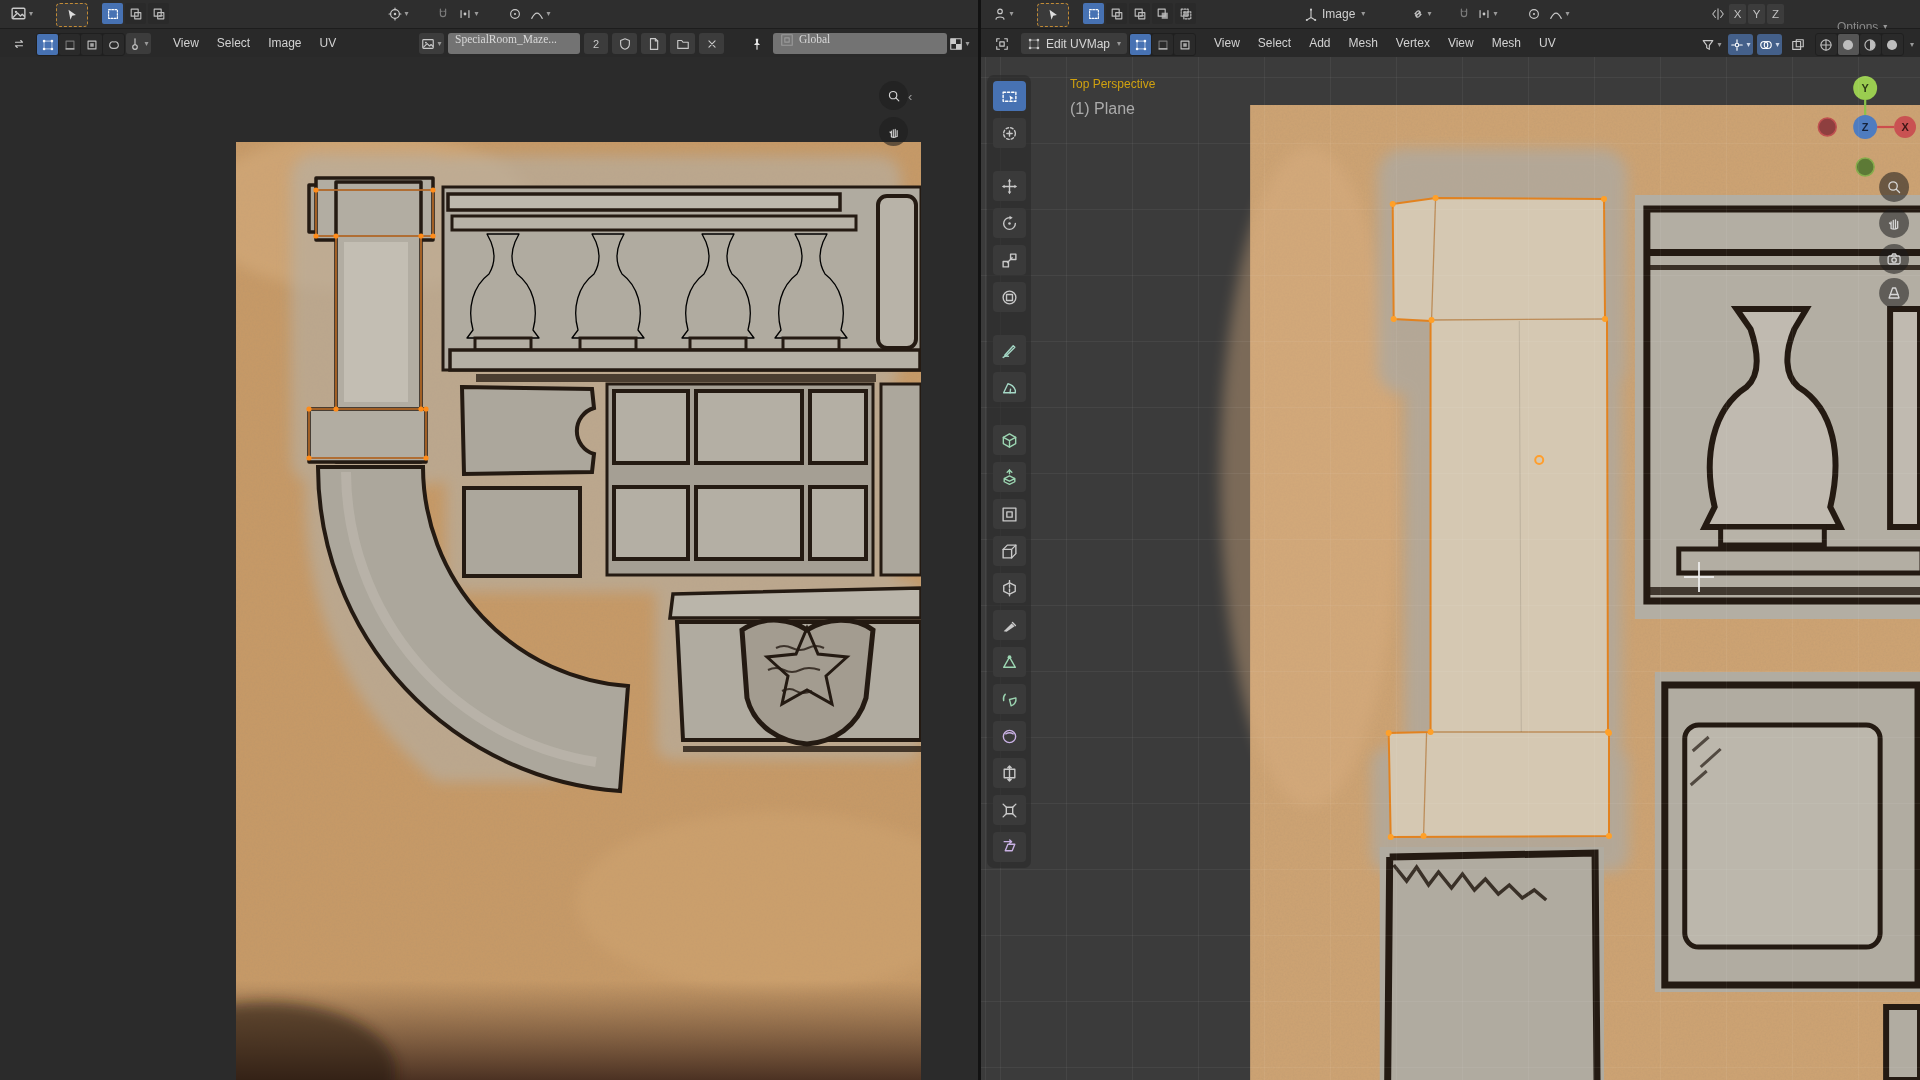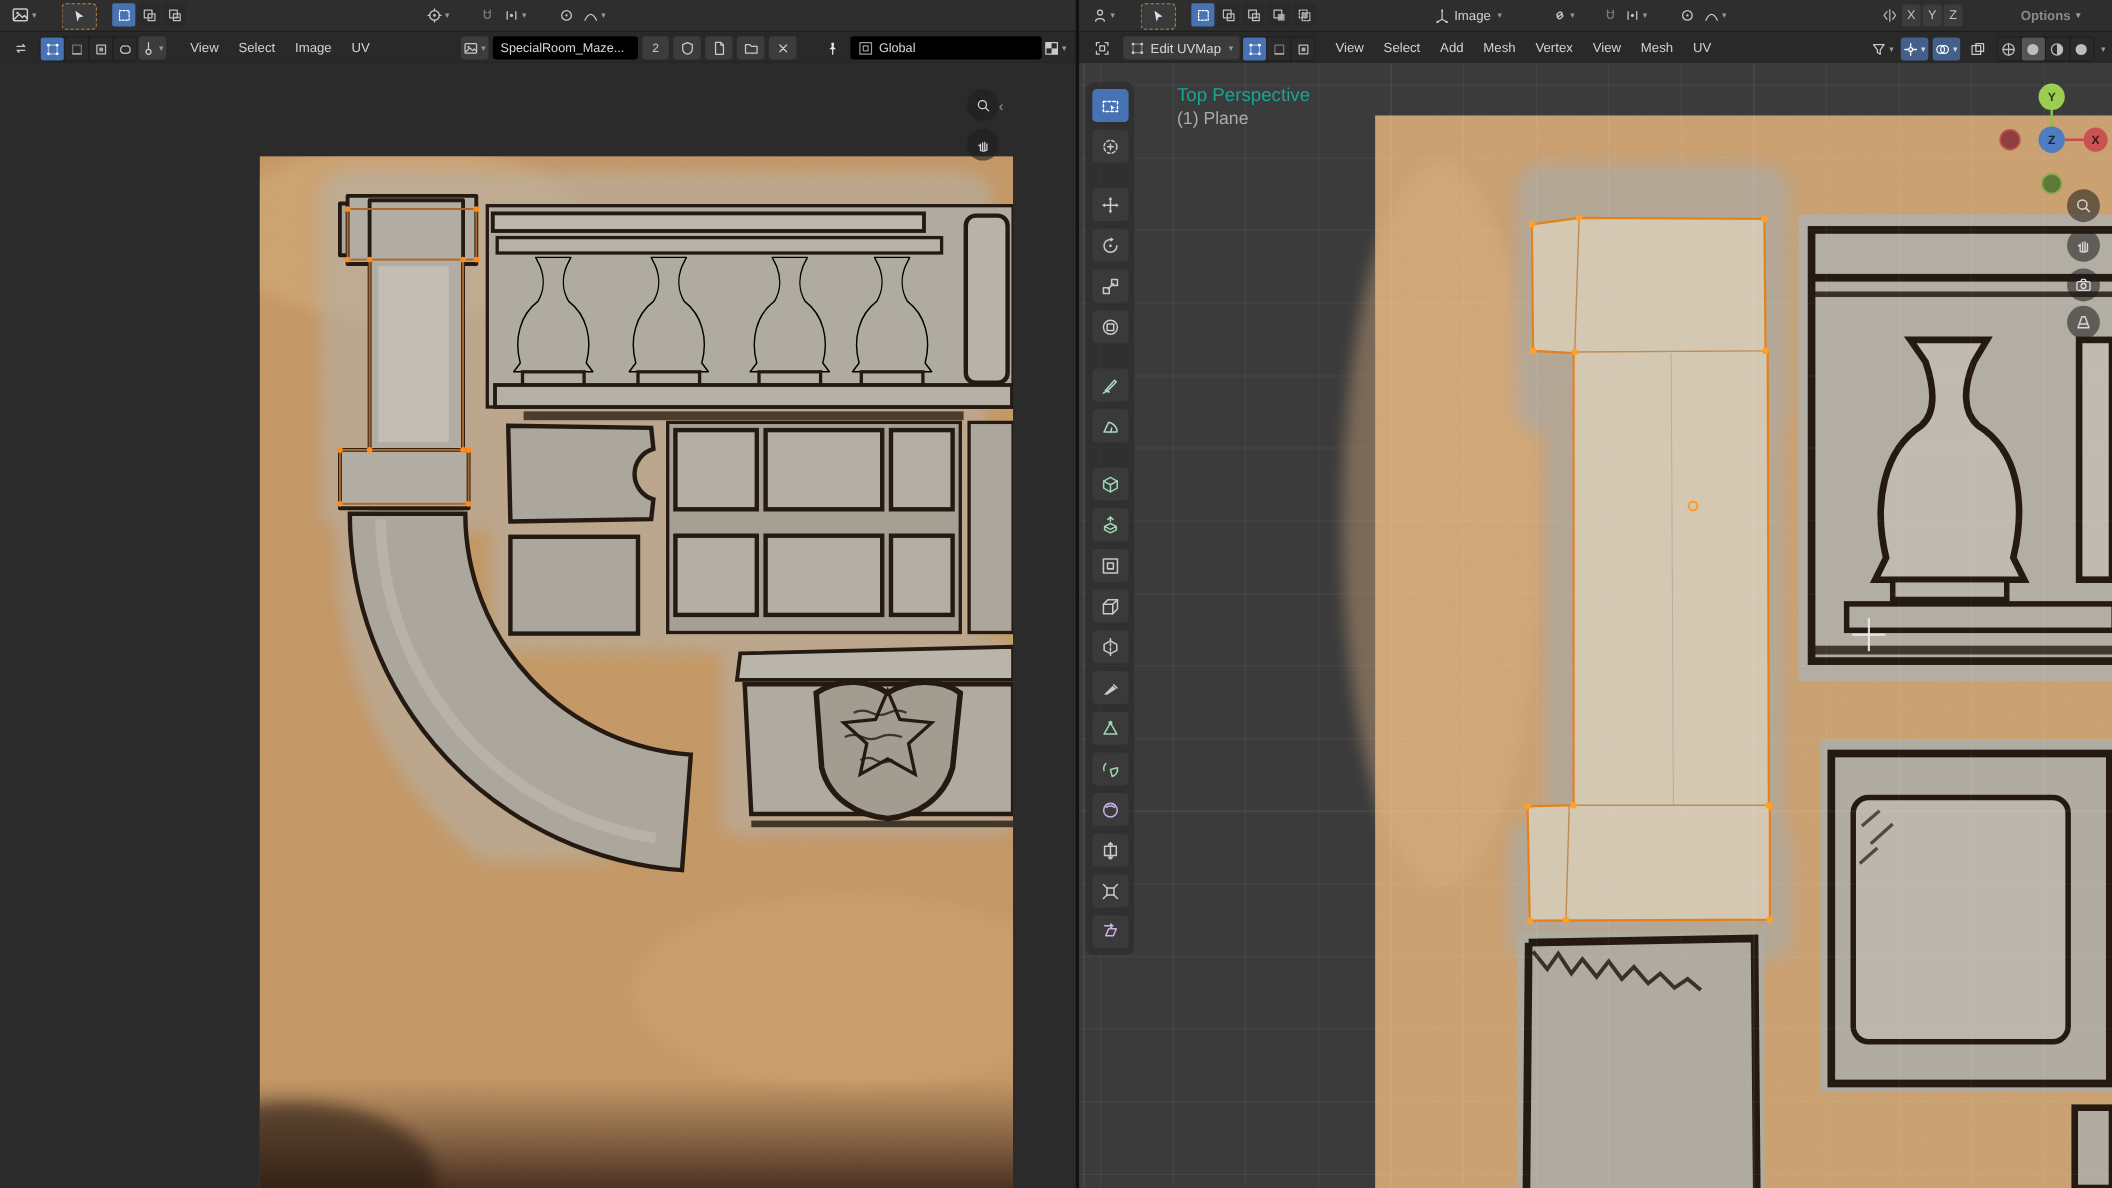--- a/index.html
+++ b/index.html
@@ -20,32 +20,32 @@
     background-position:19px 20px,19px 20px;}
   .toolbar{position:absolute;display:flex;flex-direction:column;align-items:center;gap:7px;}
   #uv-toolbar{left:0;top:57px;bottom:0;width:57px;background:#2d2d2d;border-right:1px solid #1c1c1c;padding-top:20px;}
   #v3d-toolbar{left:6px;top:18px;width:44px;background:rgba(42,42,42,.62);border-radius:7px;padding:6px 0;}
   .tbtn{width:33px;height:30px;border-radius:4px;background:#3a3a3a;display:flex;align-items:center;justify-content:center;color:#c9c9c9;flex:none;}
   .tbtn.active{background:#4772b3;color:#fff;}
   .gap{height:9px;flex:none;}
   .ic{width:17px;height:17px;display:block;}
   .ic14{width:14px;height:14px;display:block;}
   .menu{color:#d2d2d2;font-size:12px;padding:0 9px;line-height:28px;display:inline-block;cursor:default;}
-  .fld{background:#000000;border-radius:3px;color:#d8d8d8;font-size:11.5px;display:flex;align-items:center;gap:5px;padding:0 7px;height:21px;white-space:nowrap;overflow:hidden;}
+  .fld{background:#737373;border-radius:3px;color:#d8d8d8;font-size:11.5px;display:flex;gap:5px;padding:0 7px;height:21px;white-space:nowrap;overflow:hidden;font-family:Liberation Serif, serif;}
   .btnD{background:#3c3c3c;border-radius:3px;height:21px;min-width:21px;display:flex;align-items:center;justify-content:center;color:#c9c9c9;padding:0 2px;}
   .btnFlat{background:transparent;}
   .sbtn{width:21px;height:21px;border-radius:2px;background:#2a2a2a;display:flex;align-items:center;justify-content:center;color:#bdbdbd;flex:none;}
   .sbtn.active{background:#4772b3;color:#fff;}
   .pill{background:#1f1f1f;border-radius:4px;padding:1px;display:flex;gap:1px;}
   .caret{font-size:8px;color:#999;margin-left:2px;line-height:1;}
   .activeTool{border:1px dashed #c08a36;background:#3a3a3a;border-radius:4px;width:30px;height:22px;display:flex;align-items:center;justify-content:center;color:#ddd;}
   .axl{color:#c3c3c3;font-size:11.5px;background:#3c3c3c;border-radius:2px;width:17px;height:20px;display:flex;align-items:center;justify-content:center;}
   .dim{color:#8a8a8a;font-size:12px;}
   .blueT{background:#44608a;color:#fff;}
-  .vlabel{position:absolute;font-size:17px;color:#14b8a6;opacity:.85;pointer-events:none;}
+  .vlabel{position:absolute;font-size:12px;color:#eab308;opacity:.85;pointer-events:none;}
   .vlabel2{position:absolute;font-size:16px;color:#cfcfcf;opacity:.75;pointer-events:none;}
   .navcirc{position:absolute;width:29px;height:29px;border-radius:50%;background:rgba(30,30,30,.6);display:flex;align-items:center;justify-content:center;color:#d6d6d6;}
   .chev{position:absolute;color:#9a9a9a;font-size:13px;}
   .crossh{position:absolute;pointer-events:none;}
   .crossh div{position:absolute;background:rgba(240,240,240,.85);}
   
   [data-name="add-cube-tool"],[data-name="extrude-region-tool"],[data-name="poly-build-tool"],[data-name="spin-tool"]{color:#9cd6b2;}
   [data-name="smooth-tool"],[data-name="shear-tool"]{color:#c9b1e4;}
   [data-name="measure-tool"],[data-name="annotate-tool"]{color:#a5d8c6;}
   svg.defsonly{position:absolute;width:0;height:0;}
@@ -756,21 +756,21 @@
       <div class="cluster" style="left:730px;top:4px;gap:2px;" data-name="mirror-axis-cluster">
         <svg class="ic14" viewBox="0 0 16 16" data-name="mirror-icon" style="color:#b5b5b5;margin-right:2px;">
             <use href="#i-mirror"></use>
           </svg>
         <span style="display:flex;gap:2px;">
             <span class="axl" data-name="mirror-axis-x">X</span>
             <span class="axl" data-name="mirror-axis-y">Y</span>
             <span class="axl" data-name="mirror-axis-z">Z</span>
           </span>
       </div>
-      <div class="cluster" style="left:856px;top:0;height:28px;font-weight:bold;" data-name="options-dropdown">
+      <div class="cluster" style="left:856px;top:13px;height:28px;" data-name="options-dropdown">
         <span class="dim" data-name="options-label">Options</span>
           <span class="caret">▾</span>
       </div>
     </div>
 
     <div class="hdrow" data-name="v3d-header-bar">
       <div class="cluster" style="left:8px;top:4px;" data-name="v3d-editor-type-button">
         <span class="btnD btnFlat">
             <svg class="ic14" viewBox="0 0 16 16" data-name="3d-viewport-icon">
               <use href="#i-editor-3d"></use>

